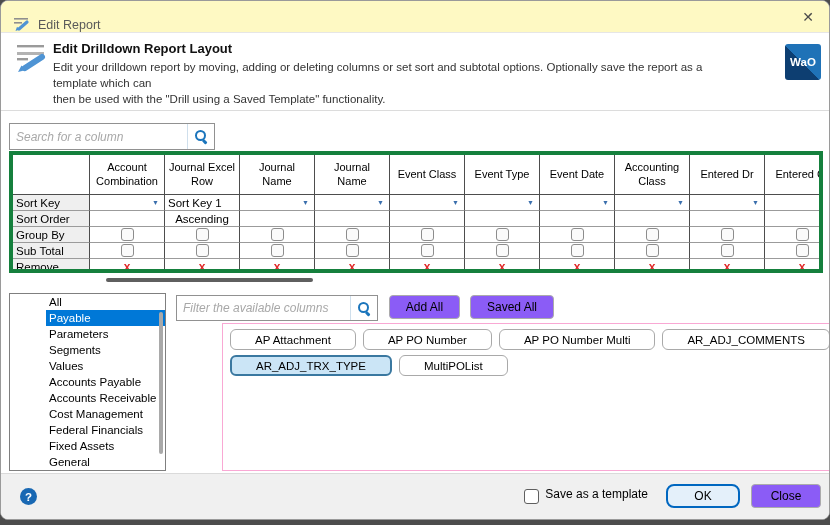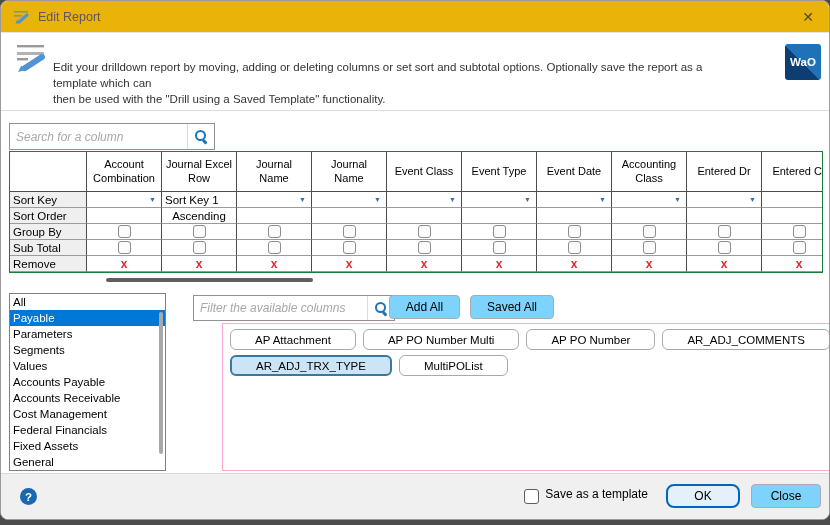--- a/index.html
+++ b/index.html
@@ -1,22 +1,22 @@
 <!DOCTYPE html>
 <html><head>
 <meta charset="utf-8">
 <style>
   html,body{margin:0;padding:0;width:830px;height:525px;overflow:hidden;background:#4c4c4c;
             font-family:"Liberation Sans", sans-serif;}
   .dialog{position:absolute;left:0;top:0;width:828px;height:518px;background:#ffffff;
           border:1px solid #9a9a9a;border-radius:8px;overflow:hidden;}
 
   
-  .titlebar{position:absolute;left:0;top:0;right:0;height:31px;background:#eab308;
-            border-bottom:1px solid #e6e6e6;display:flex;align-items:center;padding:0 12px;}
+  .titlebar{position:absolute;left:0;top:0;right:0;height:31px;background:#fef9c3;
+            border-bottom:1px solid #e6e6e6;display:flex;align-items:flex-end;padding:0 12px;}
   .titlebar .tb-title{font-size:12.5px;color:#5a5a5a;margin-left:8px;}
   .tb-close{position:absolute;right:10px;top:5px;width:22px;height:22px;display:flex;align-items:center;
             justify-content:center;font-size:14px;color:#4a4a4a;cursor:default;}
 
   
   .header{position:absolute;left:0;top:32px;right:0;height:77px;background:#ffffff;
           border-bottom:1px solid #dcdcdc;}
   .hdr-icon{position:absolute;left:14px;top:10px;}
   .hdr-title{position:absolute;left:52px;top:8px;font-size:13px;font-weight:bold;color:#111;}
   .hdr-desc{position:absolute;left:52px;top:26px;font-size:11.5px;color:#333;line-height:16px;width:690px;}
@@ -28,51 +28,51 @@
   .searchbox{position:absolute;display:flex;align-items:stretch;background:#fff;border:1px solid #919191;}
   .searchbox input{flex:1;border:none;outline:none;font-size:12px;padding:0 6px;min-width:0;
                    font-family:"Liberation Sans",sans-serif;background:transparent;}
   .searchbox input::placeholder{color:#a8a8a8;font-style:italic;}
   .magbtn{width:26px;display:flex;align-items:center;justify-content:center;border-left:1px solid #cfdfec;background:#fff;}
   .mag{position:relative;width:15px;height:15px;}
   .mag::before{content:'';position:absolute;left:1px;top:1px;width:7px;height:7px;border:2.5px solid #1b75bc;border-radius:50%;}
   .mag::after{content:'';position:absolute;left:10px;top:10px;width:5px;height:3px;background:#1b75bc;
               transform:rotate(45deg);transform-origin:0 0;border-radius:1px;}
   .sb-main{left:8px;top:122px;width:204px;height:25px;}
-  .sb-filter{left:192px;top:294px;width:200px;height:24px;}
-
-  
-  .grid{position:absolute;left:8px;top:150px;width:814px;height:122px;border:1px solid #15803d;
+  .sb-filter{left:175px;top:294px;width:200px;height:24px;}
+
+  
+  .grid{position:absolute;left:8px;top:150px;width:814px;height:122px;border:4px solid #15803d;
         background:#fff;display:grid;grid-template-columns:77px repeat(10,75px);
         grid-template-rows:40px repeat(5,16px);overflow:hidden;box-sizing:border-box;}
   .cell{border-right:1px solid #4d4d4d;border-bottom:1px solid #9b9b9b;box-sizing:border-box;
         display:flex;align-items:center;overflow:hidden;background:#fff;}
   .cell.hdr{border-bottom:1px solid #4d4d4d;justify-content:center;text-align:center;
             font-size:11px;line-height:1.2;color:#000;padding:0 3px;}
   .cell.lbl{background:#efefef;font-size:11.5px;color:#000;padding-left:3px;}
   .cell.sk{justify-content:flex-end;padding-right:5px;font-size:11.5px;}
   .cell.sk.hasval{justify-content:space-between;padding-left:3px;}
   .arrow{font-size:7px;color:#3a6fad;line-height:1;}
   .cell.so{justify-content:center;font-size:11.5px;}
   .cell.cb{justify-content:center;}
   .cbx{width:11px;height:11px;border:1px solid #8d8d8d;border-radius:3px;background:#fbfbfb;}
   .cell.rm{justify-content:center;}
   .redx{font-weight:800;font-size:12px;color:#e12b2b;line-height:1;}
   .hscroll{position:absolute;left:105px;top:277px;width:207px;height:4px;border-radius:2px;background:#5f5f5f;}
 
   
   .listbox{position:absolute;left:8px;top:292px;width:157px;height:178px;border:1px solid #7f7f7f;
-           background:#fff;box-sizing:border-box;overflow:hidden;}
+           background:#fff;box-sizing:border-box;overflow:hidden;padding-left:36px;}
   .lb-item{height:16px;line-height:16px;font-size:11.5px;color:#000;padding-left:3px;white-space:nowrap;}
   .lb-item.sel{background:#0078d7;color:#fff;}
   .lb-scroll{position:absolute;right:2px;top:18px;width:4px;height:142px;background:#a9a9a9;border-radius:2px;}
 
   
   .btn{position:absolute;display:flex;align-items:center;justify-content:center;font-size:12px;color:#000;
-       background:#7dd3fc;border:1px solid #ababab;border-radius:4px;box-sizing:border-box;}
+       background:#8b5cf6;border:1px solid #ababab;border-radius:4px;box-sizing:border-box;}
   .btn-addall{left:388px;top:294px;width:71px;height:24px;}
   .btn-removeall{left:469px;top:294px;width:84px;height:24px;}
 
   
   .chipspanel{position:absolute;left:175px;top:322px;width:647px;height:148px;border:1px solid #f9a8d4;
               background:#fff;box-sizing:border-box;padding:5px 7px;display:flex;flex-wrap:wrap;
               gap:5px 7px;align-content:flex-start;margin-left:46px;}
   .chip{height:21px;display:flex;align-items:center;justify-content:center;padding:0 24px;
         font-size:11.5px;color:#000;background:#fff;border:1px solid #a9a9a9;border-radius:6px;
         box-sizing:border-box;white-space:nowrap;}
@@ -105,20 +105,21 @@
   </div>
 
   <div class="header">
     <svg class="hdr-icon" width="32" height="30" viewBox="0 0 32 30">
       <rect x="2" y="2" width="27" height="2.4" fill="#9a9a9a"></rect>
       <rect x="2" y="9" width="27" height="3" fill="#b3b3b3"></rect>
       <rect x="2" y="15" width="11" height="2.4" fill="#9a9a9a"></rect>
       <line x1="10" y1="25" x2="27" y2="14" stroke="#4f94d4" stroke-width="6" stroke-linecap="round"></line>
       <path d="M3 29 L11 27 L6.5 22.5 Z" fill="#4f94d4"></path>
     </svg>
+    <div class="hdr-title">Edit Drilldown Report Layout</div>
     <div class="hdr-desc">
       <span>Edit your drilldown report by moving, adding or deleting columns or set sort and subtotal options. Optionally save the report as a template which can</span><br>
       <span>then be used with the "Drill using a Saved Template" functionality.</span>
     </div>
     <div class="logo">WaO</div>
   </div>
 
   <div class="searchbox sb-main">
     <input type="text" placeholder="Search for a column" style="">
     <span class="magbtn">
@@ -297,22 +298,22 @@
     <input type="text" placeholder="Filter the available columns" style="">
     <span class="magbtn">
       <span class="mag"></span>
     </span>
   </div>
   <div class="btn btn-addall">Add All</div>
   <div class="btn btn-removeall">Saved All</div>
 
   <div class="chipspanel">
       <div class="chip">AP Attachment</div>
+      <div class="chip">AP PO Number</div>
       <div class="chip">AP PO Number Multi</div>
-      <div class="chip">AP PO Number</div>
       <div class="chip">AR_ADJ_COMMENTS</div>
       <div class="chip sel">AR_ADJ_TRX_TYPE</div>
       <div class="chip">MultiPOList</div>
     </div>
 
   <div class="footer">
     <div class="help">?</div>
     <div class="foot-right">
       <span class="savebox"></span>
       <span class="savelabel">Save as a template</span>

